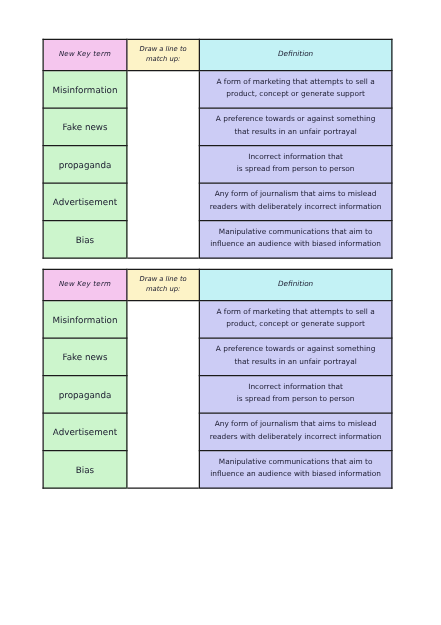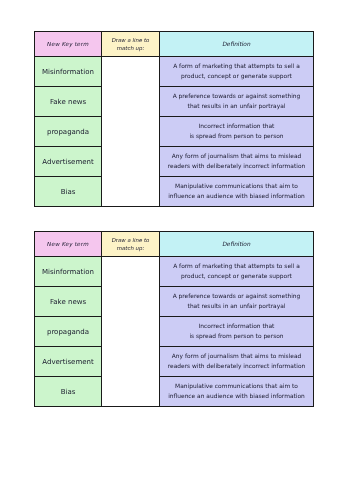--- a/index.html
+++ b/index.html
@@ -15,21 +15,21 @@
     color: #1a1a2e;
   }
 
   .page {
     width: 353px;
     height: 500px;
     box-sizing: border-box;
     padding: 31px 40px 0 34px;
     display: flex;
     flex-direction: column;
-    gap: 24px;
+    gap: 8px;
   }
 
   .worksheet {
     width: 279px;
     border: 1.5px solid #1a1a1a;
     border-collapse: collapse;
     table-layout: fixed;
     background: #ffffff;
   }
 

